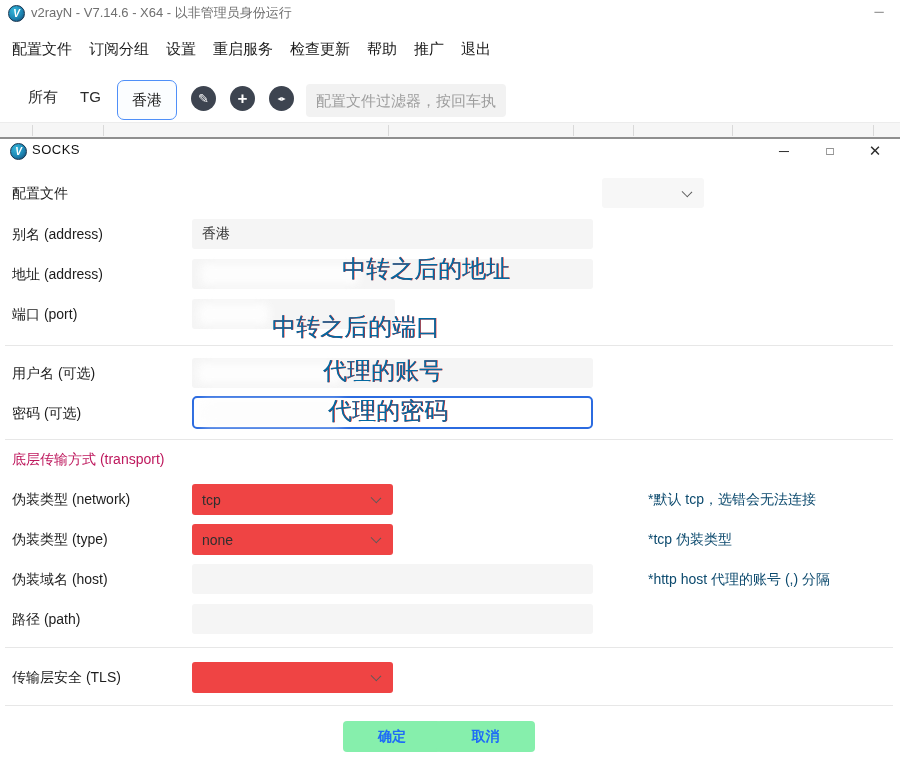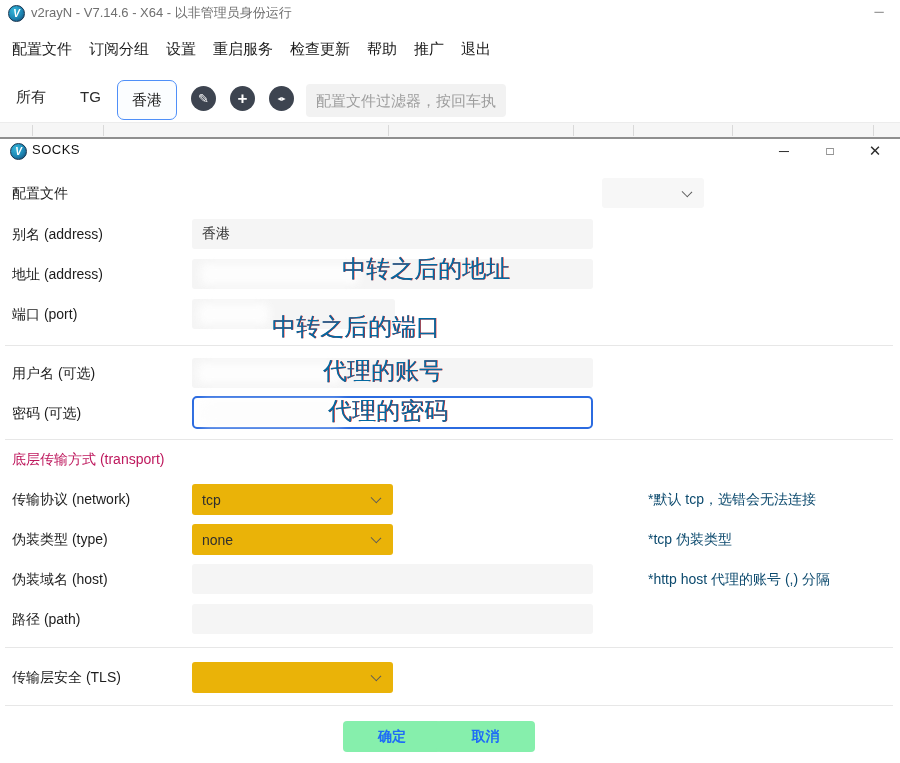--- a/index.html
+++ b/index.html
@@ -18,21 +18,21 @@
   #main-min { position: absolute; right: 10px; top: 0; width: 22px; height: 24px; text-align: center;
     line-height: 24px; color: #7a7a7a; font-size: 13px; cursor: default; }
 
   #menubar { position: absolute; top: 34px; left: 0; width: 900px; height: 30px;
     display: flex; align-items: center; gap: 17px; padding-left: 12px; }
   .menu-item { font-size: 15px; color: #1b1b1b; cursor: default; white-space: nowrap; }
 
   
   #tabrow { position: absolute; top: 70px; left: 0; width: 900px; height: 52px; }
   .tab-plain { position: absolute; top: 18px; font-size: 15px; color: #2a2a2a; }
-  #tab-all { left: 16px; text-align: right; }
+  #tab-all { left: 28px; text-align: right; }
   #tab-tg { left: 80px; }
   #tab-hk { position: absolute; left: 117px; top: 10px; width: 60px; height: 40px;
     border: 1px solid #4f8ff8; border-radius: 7px; background: #fbfdff;
     display: flex; align-items: center; justify-content: center; font-size: 15px; color: #1f1f1f; }
   .circle-btn { position: absolute; top: 16px; width: 25px; height: 25px; border-radius: 50%;
     background: #3d4450; color: #fff; display: flex; align-items: center; justify-content: center; }
   #btn-edit { left: 191px; font-size: 13px; }
   #btn-add { left: 230px; font-size: 17px; font-weight: 700; line-height: 1; }
   #btn-more { left: 269px; font-size: 8px; letter-spacing: 0; }
   #filter-input { position: absolute; left: 306px; top: 14px; width: 200px; height: 33px;
@@ -56,21 +56,21 @@
   #dlg-max { left: 818px; font-size: 12px; }
   #dlg-close { left: 863px; font-size: 15px; }
 
   .fld-label { position: absolute; left: 12px; font-size: 14px; color: #1c1c1c; white-space: nowrap; }
   .txt-input { position: absolute; left: 192px; height: 30px; background: #f5f5f5; border: none;
     border-radius: 3px; padding: 0 10px; font-size: 14px; color: #2f2f2f; font-family: inherit; }
   .w-full { width: 401px; }
   .note { position: absolute; left: 648px; font-size: 14px; color: #0c4a6e; white-space: nowrap; }
   .divider { position: absolute; left: 5px; width: 888px; height: 1px; background: #e7e7e7; }
 
-  .combo { position: absolute; background: #eab308; border-radius: 3px; height: 31px;
+  .combo { position: absolute; background: #ef4444; border-radius: 3px; height: 31px;
     display: flex; align-items: center; padding: 0 10px; font-size: 14px; color: #2f2f2f; }
   .combo .chev { position: absolute; right: 13px; top: 10px; width: 8px; height: 8px;
     border-right: 1.6px solid #5a5a5a; border-bottom: 1.6px solid #5a5a5a;
     transform: rotate(45deg) scale(1,0.9); }
   #profile-combo { left: 602px; top: 39px; width: 102px; height: 30px; background: #f7f7f7; }
   .combo-sm { left: 192px; width: 201px; }
 
   #password-input { position: absolute; left: 192px; top: 257px; width: 401px; height: 33px;
     background: #fff; border: 2px solid #2b6be0; border-radius: 5px; padding: 0 9px;
     font-size: 14px; color: #2f2f2f; font-family: inherit; }
@@ -171,21 +171,21 @@
 
     <div class="fld-label" style="top:266px">密码 (可选)</div>
     <input id="password-input" value="" style="">
     <div class="redaction" style="left:200px;top:262px;width:145px;height:24px"></div>
     <div class="annotation" style="left:328px;top:256px">代理的密码</div>
 
     <div class="divider" style="top:300px"></div>
 
     <div id="transport-header">底层传输方式 (transport)</div>
 
-    <div class="fld-label" style="top:352px">传输协议 (network)</div>
+    <div class="fld-label" style="top:352px">伪装类型 (network)</div>
     <div class="combo combo-sm" style="top:345px">
       <span>tcp</span>
       <span class="chev"></span>
     </div>
     <div class="note" style="top:352px">*默认 tcp，选错会无法连接</div>
 
     <div class="fld-label" style="top:392px">伪装类型 (type)</div>
     <div class="combo combo-sm" style="top:385px">
       <span>none</span>
       <span class="chev"></span>

